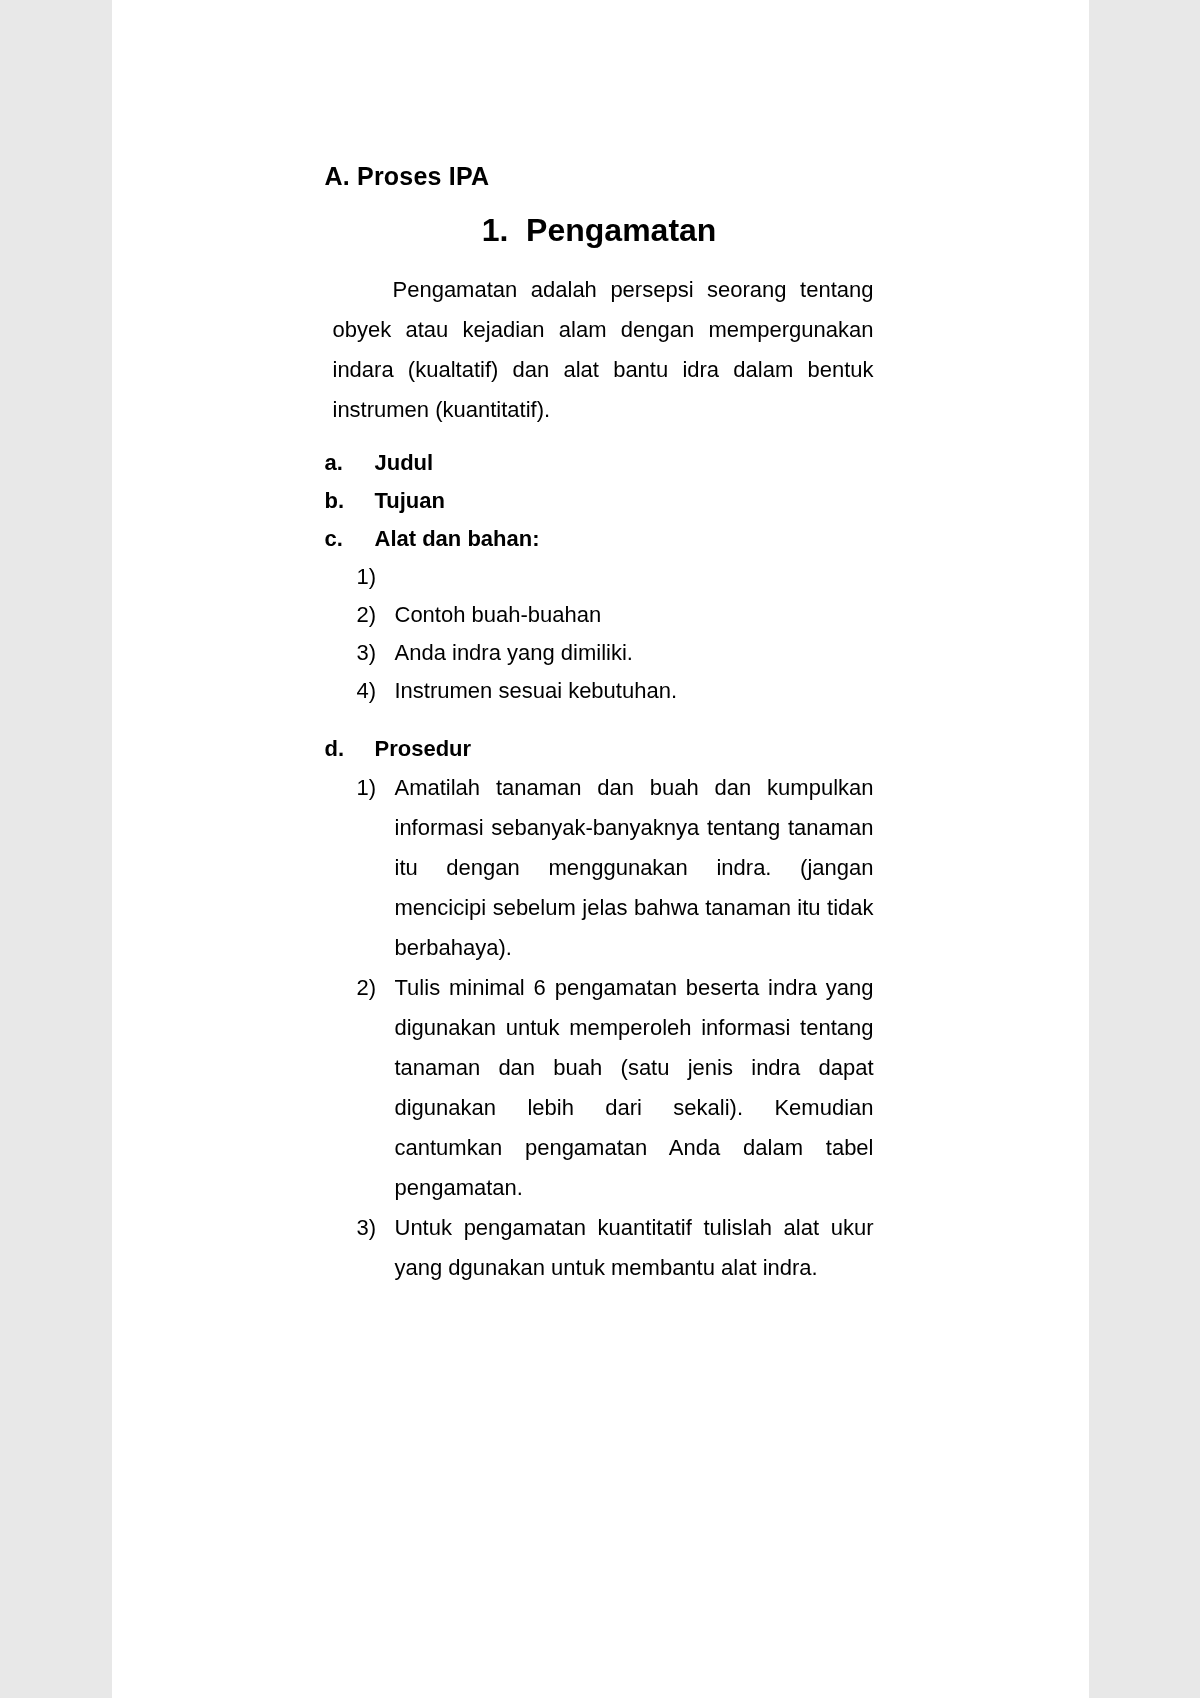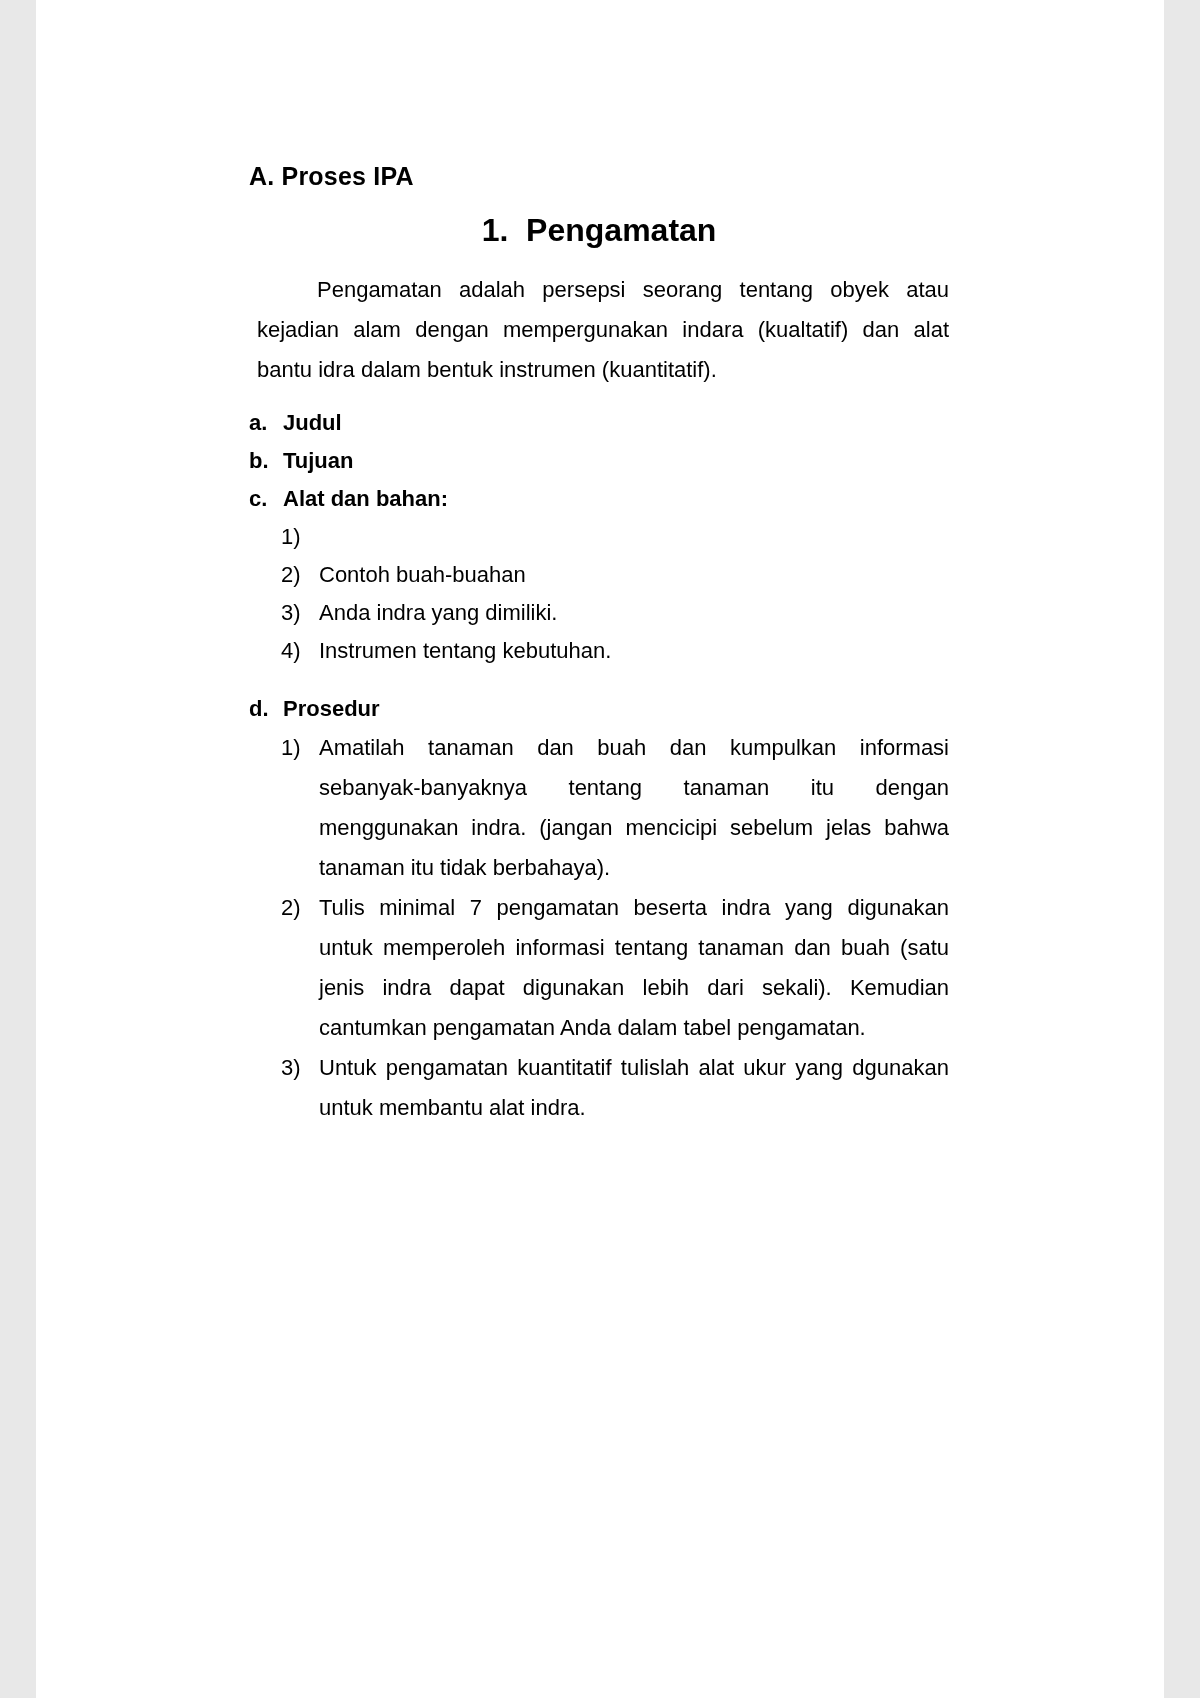--- a/index.html
+++ b/index.html
@@ -1,18 +1,18 @@
 <!DOCTYPE html>
 <html><head>
 <meta charset="utf-8">
 <style>
   * { margin: 0; padding: 0; box-sizing: border-box; }
   html, body { background: #e8e8e8; }
   .page {
-    width: 1128px;
+    width: 977px;
     height: 1698px;
     background: #ffffff;
     color: #000000;
     font-family: "Liberation Sans", "DejaVu Sans", sans-serif;
     margin: 0 auto;
     overflow: hidden;
   }
   .content {
     padding: 160px 215px 0 213px;
     font-size: 22px;
@@ -40,21 +40,21 @@
   .alpha-list { margin-top: 14px; }
   .row {
     display: flex;
     line-height: 38px;
   }
   .marker {
     width: 34px;
     flex: 0 0 34px;
     font-weight: bold;
   }
-  .lbl-bold { font-weight: bold; }
+  .lbl-bold { font-weight: bold; margin-left: 16px; }
   .title-italic { font-weight: bold; font-style: italic; }
   .num-item {
     display: flex;
     margin-left: 32px;
     line-height: 38px;
   }
   .num {
     width: 38px;
     flex: 0 0 38px;
   }
@@ -110,37 +110,37 @@
       <div class="num-item">
         <span class="num">2)</span>
         <span>Contoh buah-buahan</span>
       </div>
       <div class="num-item">
         <span class="num">3)</span>
         <span>Anda indra yang dimiliki.</span>
       </div>
       <div class="num-item">
         <span class="num">4)</span>
-        <span>Instrumen tentang kebutuhan.</span>
+        <span>Instrumen sesuai kebutuhan.</span>
       </div>
     </div>
 
     <div class="proc-block">
       <div class="row">
         <span class="marker">d.</span>
         <span class="lbl-bold">Prosedur</span>
       </div>
 
       <div class="proc-item">
         <span class="num">1)</span>
         <div class="proc-text">Amatilah tanaman dan buah dan kumpulkan informasi sebanyak-banyaknya tentang tanaman itu dengan menggunakan indra. (jangan mencicipi sebelum jelas bahwa tanaman itu tidak berbahaya).</div>
       </div>
       <div class="proc-item">
         <span class="num">2)</span>
-        <div class="proc-text">Tulis minimal 7 pengamatan beserta indra yang digunakan untuk memperoleh informasi tentang tanaman dan buah (satu jenis indra dapat digunakan lebih dari sekali). Kemudian cantumkan pengamatan Anda dalam tabel pengamatan.</div>
+        <div class="proc-text">Tulis minimal 6 pengamatan beserta indra yang digunakan untuk memperoleh informasi tentang tanaman dan buah (satu jenis indra dapat digunakan lebih dari sekali). Kemudian cantumkan pengamatan Anda dalam tabel pengamatan.</div>
       </div>
       <div class="proc-item">
         <span class="num">3)</span>
         <div class="proc-text">Untuk pengamatan kuantitatif tulislah alat ukur yang dgunakan untuk membantu alat indra.</div>
       </div>
     </div>
 
   </div>
 </div>
 

